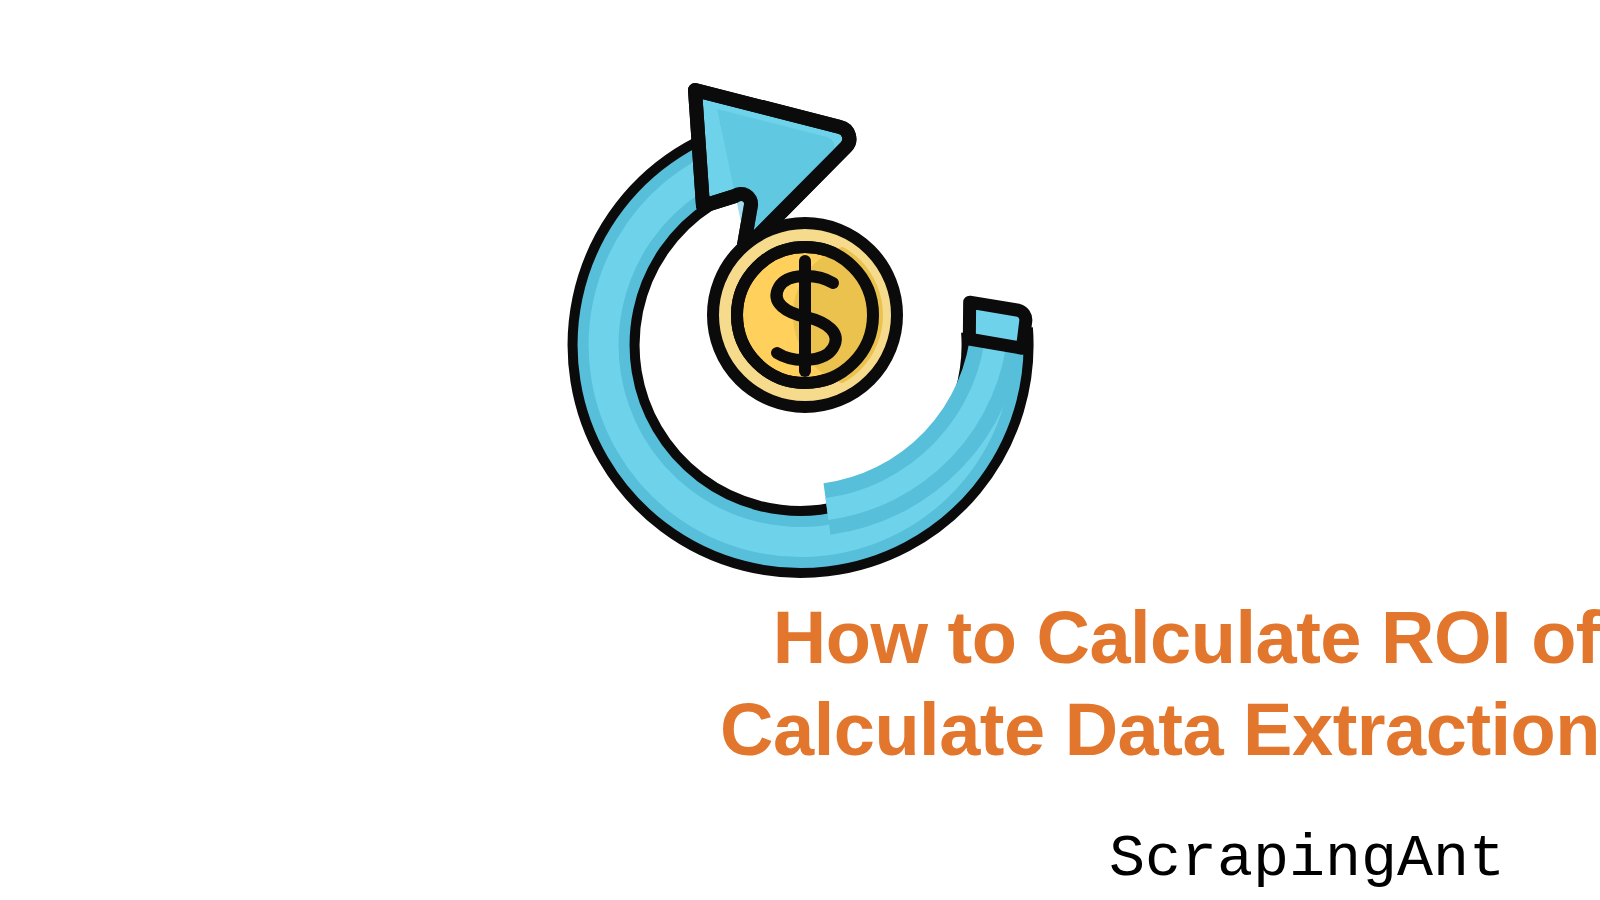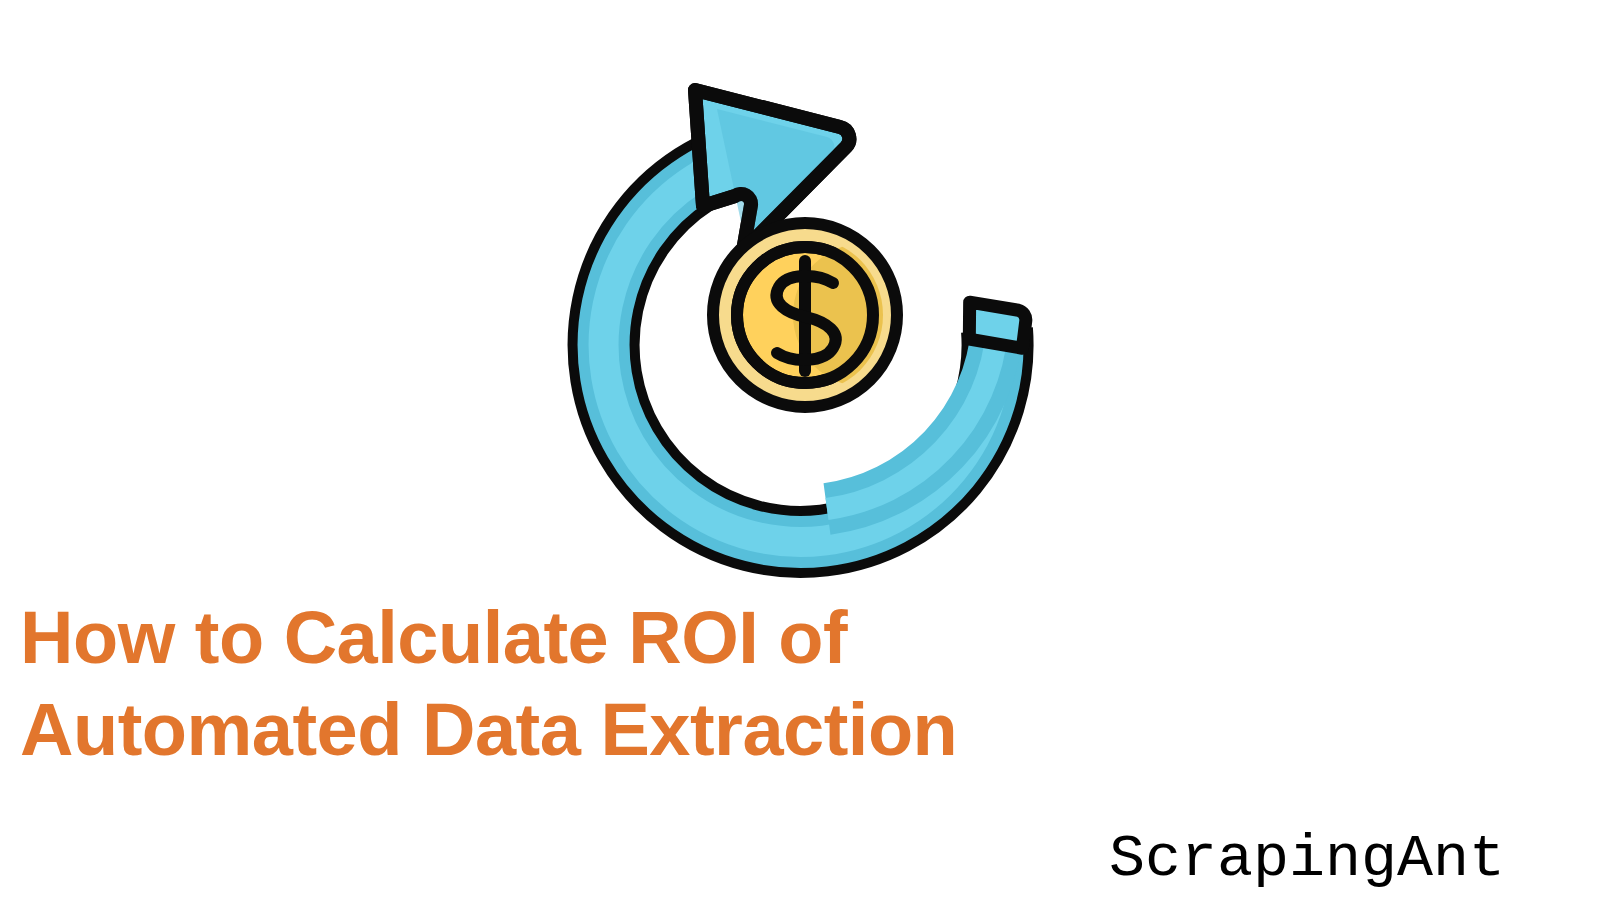--- a/index.html
+++ b/index.html
@@ -40,22 +40,22 @@
     height: 470px;
     overflow: visible;
   }
 
   
   .title-block {
     position: absolute;
     left: 0;
     top: 592px;
     width: 1600px;
-    text-align: left;
-    padding-left: 20px;
+    text-align: right;
+    padding-left: 32px;
     box-sizing: border-box;
   }
   .title-line {
     display: block;
     color: #e2762d;
     font-family: "Liberation Sans Narrow", "Liberation Sans", sans-serif;
     font-weight: bold;
     font-size: 74px;
     line-height: 92px;
     letter-spacing: -0.5px;
@@ -161,20 +161,20 @@
                    C 205 238, 222 248, 241 252
                    C 262 257, 277 268, 268 283
                    C 259 298, 228 298, 212 288"></path>
         </g>
       </g>
     </svg>
   </div>
 
   <div class="title-block">
     <span class="title-line">How to Calculate ROI of</span>
-    <span class="title-line">Automated Data Extraction</span>
+    <span class="title-line">Calculate Data Extraction</span>
   </div>
 
   <div class="brand-block">
     <span class="brand-text">ScrapingAnt</span>
   </div>
 
 </div>
 
 </body></html>

